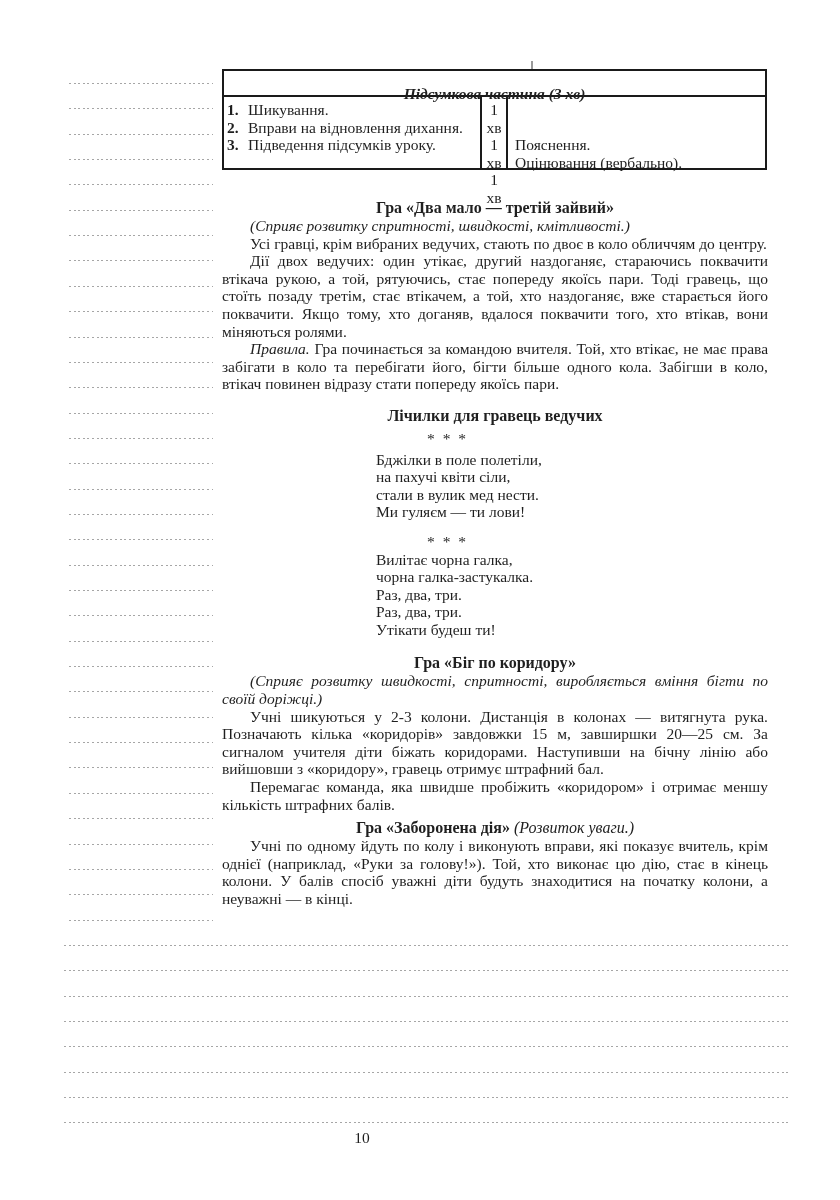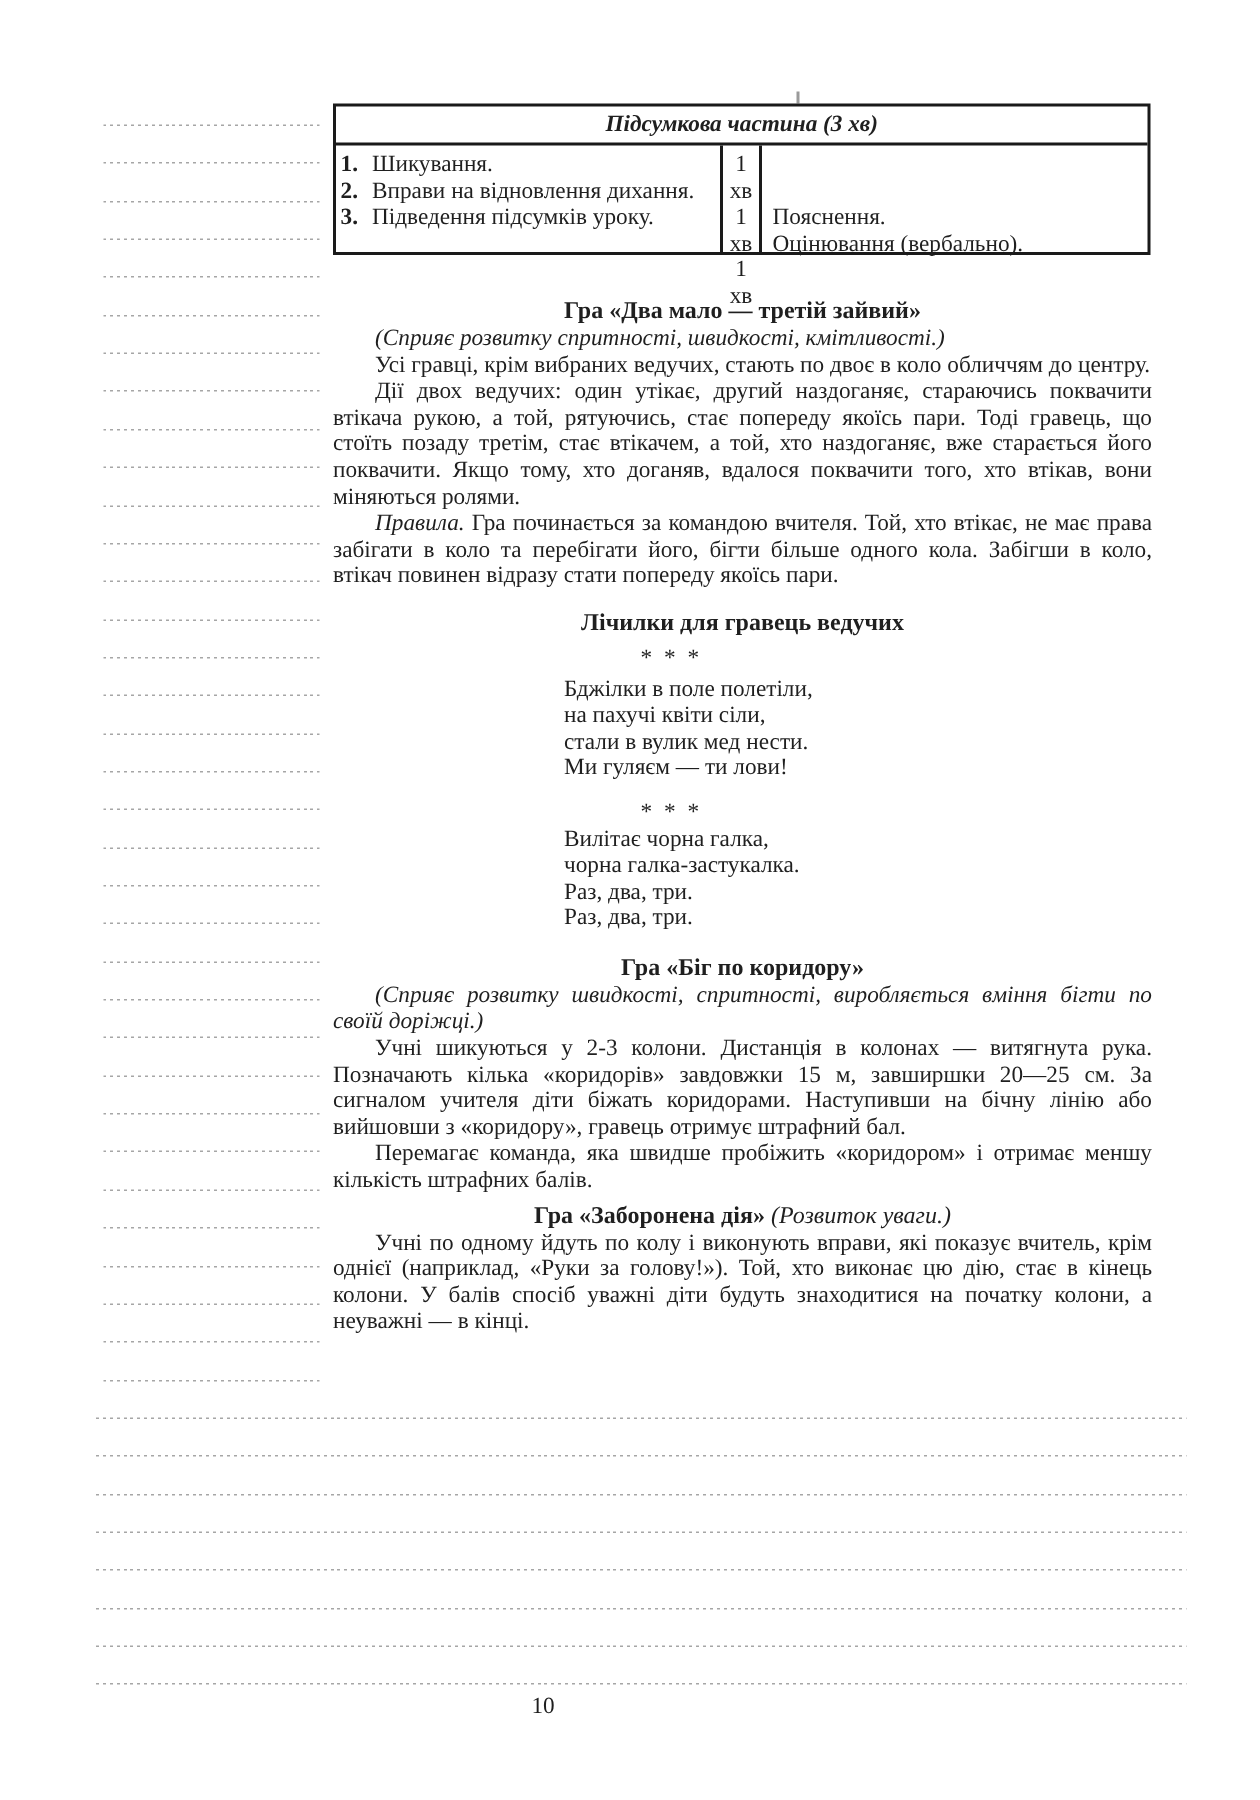--- a/index.html
+++ b/index.html
@@ -8,21 +8,21 @@
     font-family:"Liberation Serif","DejaVu Serif",serif; color:#1f1f1f;
     overflow:hidden; margin:0 auto;
   }
   .rule { position:absolute; height:1px;
     background-image:repeating-linear-gradient(90deg,#a6a6a6 0px,#a6a6a6 2px,rgba(0,0,0,0) 2px,rgba(0,0,0,0) 4.6px);
   }
   
   .tbl { position:absolute; left:222px; top:69px; width:545px; height:101px;
     border:2px solid #1a1a1a; box-sizing:border-box; font-size:15.5px; line-height:17.5px; }
   .tbl-header { height:26px; box-sizing:border-box; border-bottom:2px solid #1a1a1a;
-    text-align:center; font-weight:bold; font-style:italic; padding-top:3px; }
+    text-align:center; font-weight:bold; font-style:italic; padding-top:14px; }
   .tbl-body { display:flex; height:71px; }
   .col-items { width:256px; box-sizing:border-box; padding:4px 4px 0 3px; }
   .col-time  { width:28px; box-sizing:border-box; border-left:2px solid #1a1a1a;
                border-right:2px solid #1a1a1a; text-align:center; padding-top:4px; }
   .col-notes { flex:1; box-sizing:border-box; padding:39px 2px 0 7px; }
   .item-row { white-space:nowrap; }
   .num { display:inline-block; width:21px; font-weight:bold; }
   .tick { position:absolute; left:531px; top:61px; width:2px; height:8px; background:#9a9a9a; }
   
   .content { position:absolute; left:222px; top:199px; width:546px;
@@ -137,20 +137,21 @@
       <div>на пахучі квіти сіли,</div>
       <div>стали в вулик мед нести.</div>
       <div>Ми гуляєм — ти лови!</div>
     </div>
     <div class="stars mt-stars2">* * *</div>
     <div class="poem">
       <div>Вилітає чорна галка,</div>
       <div>чорна галка-застукалка.</div>
       <div>Раз, два, три.</div>
       <div>Раз, два, три.</div>
+      <div>Утікати будеш ти!</div>
     </div>
 
     <div class="game-title mt-sec2">Гра «Біг по коридору»</div>
     <div class="purpose">(Сприяє розвитку швидкості, спритності, виробляється вміння бігти по своїй доріжці.)</div>
     <div class="para">Учні шикуються у 2-3 колони. Дистанція в колонах — витягнута рука. Позначають кілька «коридорів» завдовжки 15 м, завширшки 20—25 см. За сигналом учителя діти біжать коридорами. Наступивши на бічну лінію або вийшовши з «коридору», гравець отримує штрафний бал.</div>
     <div class="para">Перемагає команда, яка швидше пробіжить «коридором» і отримає меншу кількість штрафних балів.</div>
 
     <div class="game-title mt-sec3"><span>Гра «Заборонена дія»</span> <span class="title-note">(Розвиток уваги.)</span></div>
     <div class="para">Учні по одному йдуть по колу і виконують вправи, які показує вчитель, крім однієї (наприклад, «Руки за голову!»). Той, хто виконає цю дію, стає в кінець колони. У балів спосіб уважні діти будуть знаходитися на початку колони, а неуважні — в кінці.</div>
 

